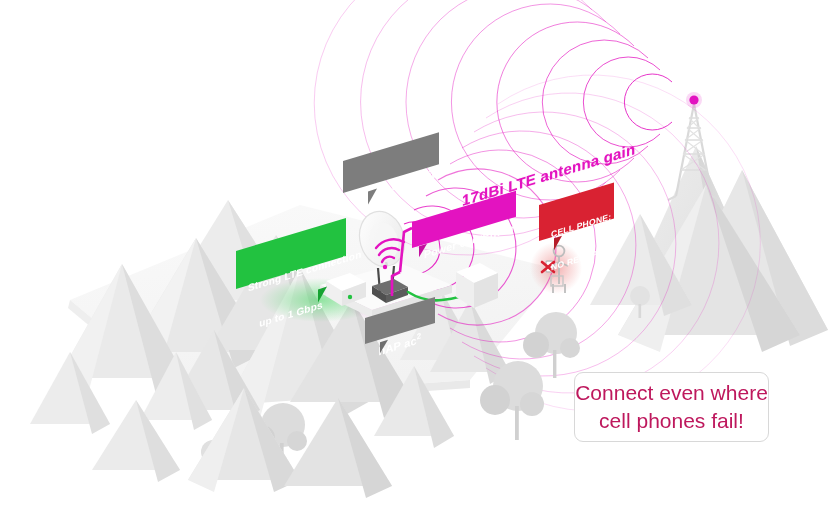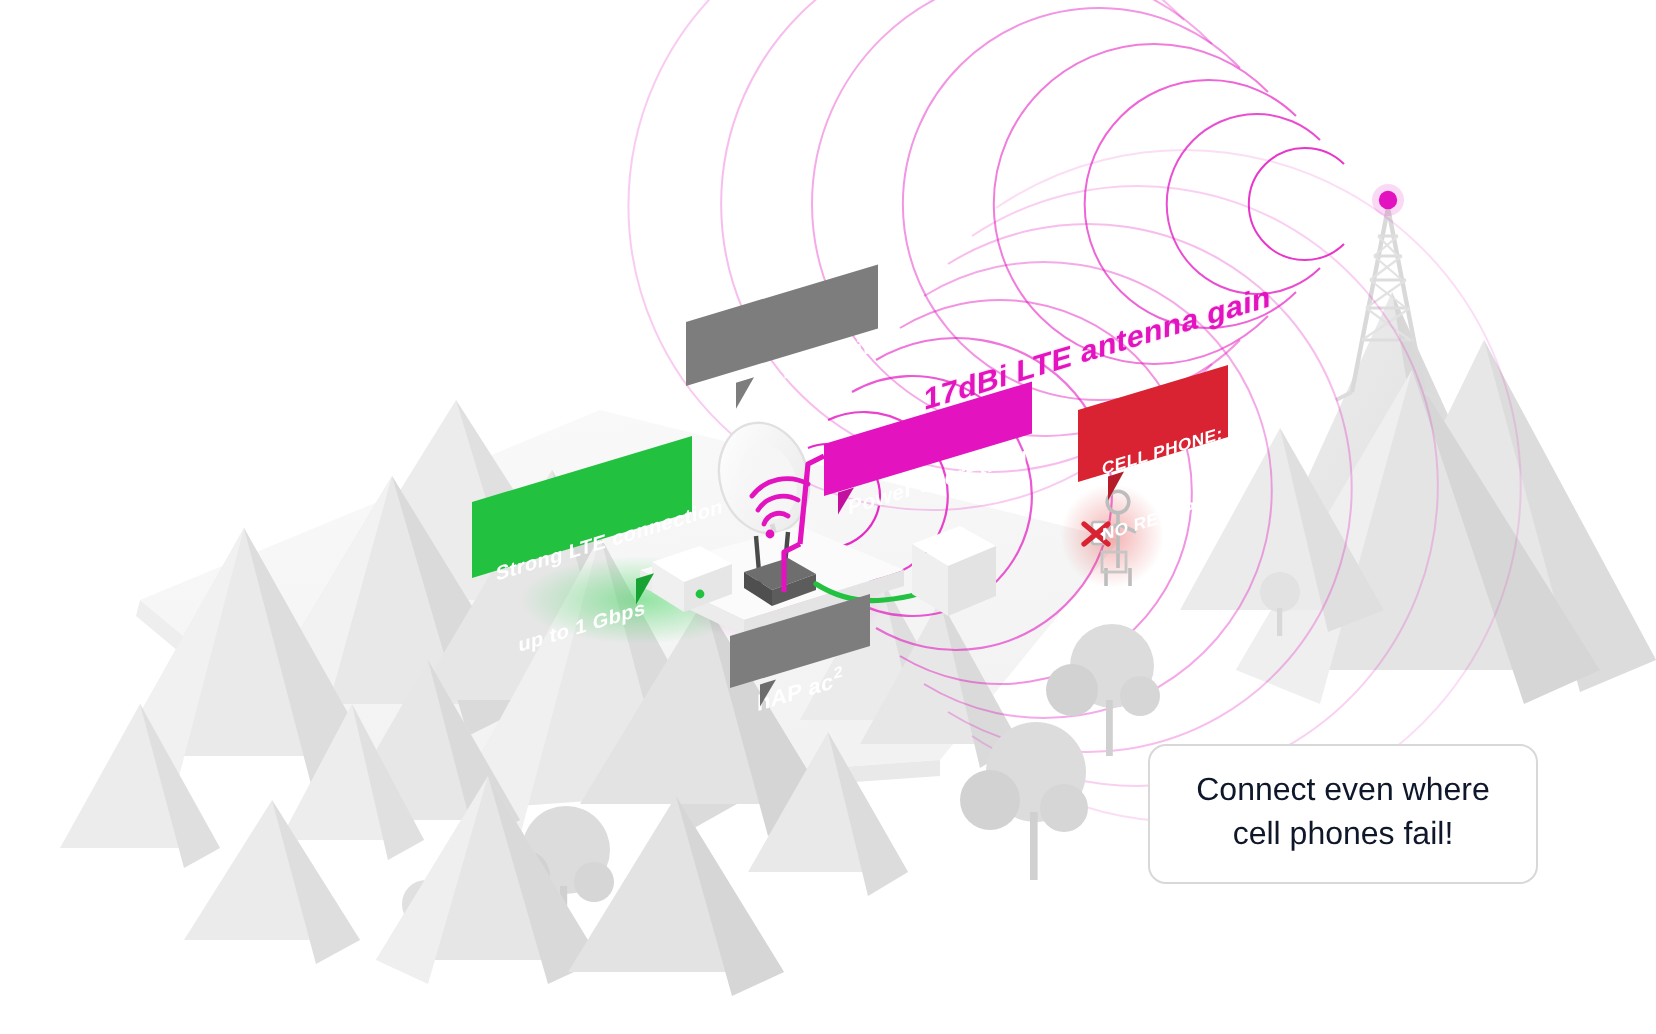--- a/index.html
+++ b/index.html
@@ -135,22 +135,22 @@
     position:absolute;
     left:574px;top:372px;
     width:193px;height:68px;
     border:1px solid #d8d8d8;
     border-radius:9px;
     background:#fff;
     display:flex;align-items:center;justify-content:center;
     text-align:center;
   }
   #caption-text{
-    color:#0f172a;
-    font-size:16px;
+    color:#be185d;
+    font-size:21px;
     line-height:1.35;
     font-weight:normal;
     white-space:pre-line;
   }
 </style>
 </head>
 <body>
 
 <div id="stage">
 

